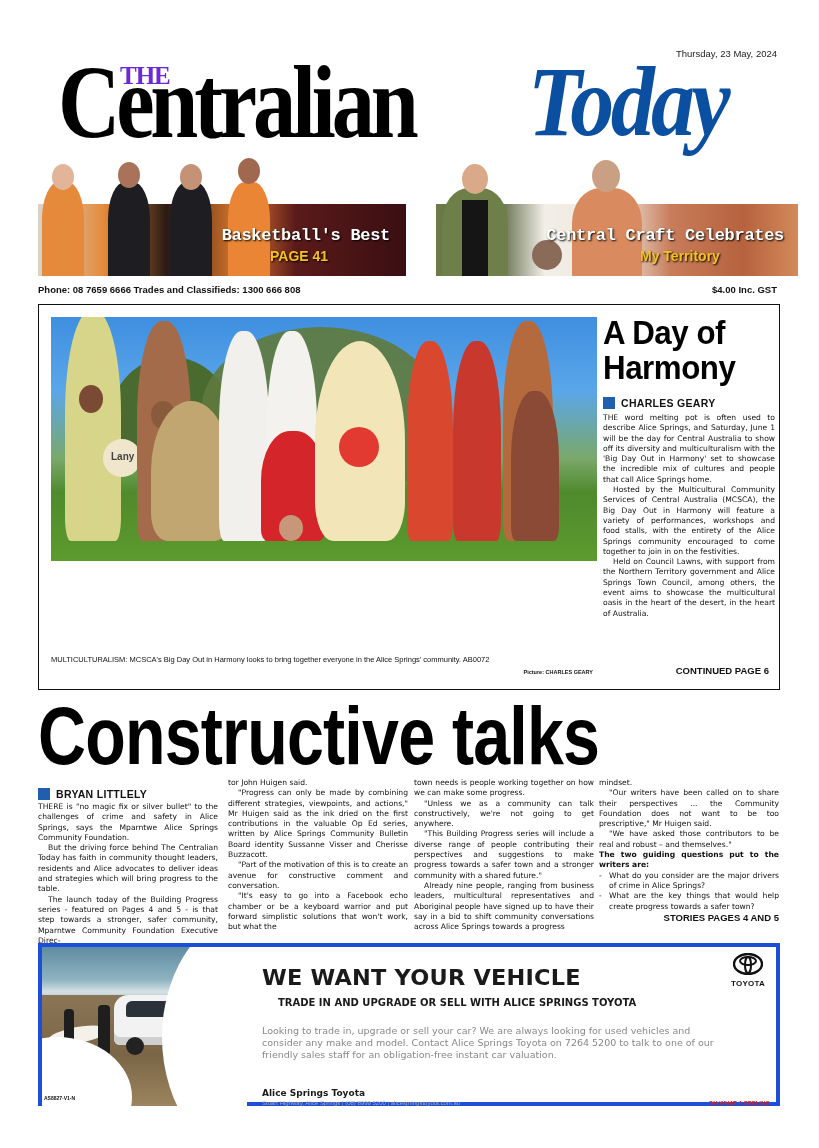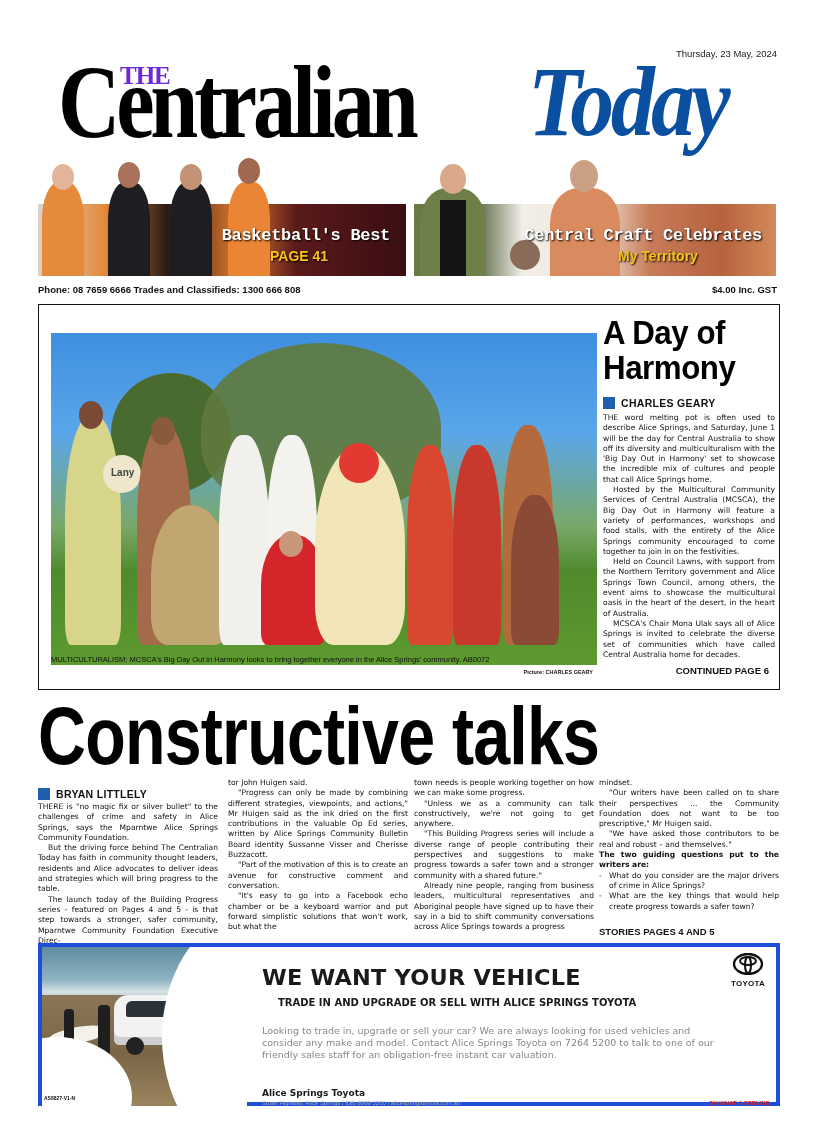--- a/index.html
+++ b/index.html
@@ -10,37 +10,37 @@
 
   .masthead { position: absolute; left: 58px; top: 50px; height: 110px; width: 700px; }
   .mast-the { position: absolute; left: 62px; top: 12px; font-family: "Liberation Serif", serif; font-weight: bold; font-size: 25px; letter-spacing: -1px; color: #6d28d9; }
   .mast-central { position: absolute; left: 0; top: 0; font-family: "Liberation Serif", serif; font-weight: bold; font-size: 104px; line-height: 104px; letter-spacing: -5px; color: #000; transform: scaleX(0.83); transform-origin: left top; }
   .mast-today { position: absolute; left: 470px; top: 2px; font-family: "Liberation Serif", serif; font-weight: bold; font-style: italic; font-size: 100px; line-height: 100px; letter-spacing: -4px; color: #0a4fa0; transform: scaleX(0.88); transform-origin: left top; }
 
   .promo { position: absolute; top: 204px; height: 72px; overflow: visible; }
   .promo-bg { position: absolute; left: 0; top: 0; width: 100%; height: 100%; }
   .promo-left { left: 38px; width: 368px; }
   .promo-left .promo-bg { background: linear-gradient(90deg, #d9d3ca 0%, #e48a3a 18%, #2a1a14 35%, #e27a2d 55%, #5a1a1a 70%, #3a0e12 100%); }
-  .promo-right { left: 414px; width: 362px; }
+  .promo-right { left: 436px; width: 362px; }
   .promo-right .promo-bg { background: linear-gradient(90deg, #6d7a48 0%, #4c5a34 16%, #f2efe8 30%, #ede6da 50%, #c87c5a 65%, #b6623e 85%, #d48a5a 100%); }
   .promo-head { position: absolute; right: 16px; top: 22px; font-family: Liberation Mono, monospace; font-weight: bold; font-size: 17px; color: #fff; text-shadow: 1px 1px 2px #000; letter-spacing: -0.3px; }
   .promo-right .promo-head { right: 14px; }
   .promo-sub { position: absolute; top: 44px; font-weight: bold; font-size: 14px; color: #f7c21b; text-shadow: 1px 1px 2px #000; }
   .promo-left .promo-sub { left: 232px; }
   .promo-right .promo-sub { left: 204px; }
 
   .person { position: absolute; border-radius: 40% 40% 0 0; }
   .head { position: absolute; border-radius: 50%; background: #b98466; }
 
   .infobar { position: absolute; top: 284px; font-size: 9.5px; font-weight: bold; color: #111; }
   .infobar.left { left: 38px; }
   .infobar.right { right: 42px; }
 
   .feature-box { position: absolute; left: 38px; top: 304px; width: 742px; height: 386px; border: 1.5px solid #111; }
-  .photo { position: absolute; left: 12px; top: 28px; width: 546px; height: 332px; overflow: hidden;
+  .photo { position: absolute; left: 12px; top: 12px; width: 546px; height: 244px; overflow: hidden;
     background: linear-gradient(180deg, #3f8fe0 0%, #5aa6ea 30%, #7aa86a 58%, #4f8a2c 72%, #5d9a2e 100%); }
   .tree { position: absolute; left: 150px; top: 10px; width: 240px; height: 170px; border-radius: 50% 50% 40% 40%; background: #5f7a3c; opacity: 0.9; }
   .tree2 { position: absolute; left: 60px; top: 40px; width: 120px; height: 120px; border-radius: 50%; background: #4a6b30; }
   .fig { position: absolute; bottom: 20px; border-radius: 45% 45% 10% 10%; }
   .caption { position: absolute; left: 12px; top: 350px; font-size: 7.5px; color: #111; width: 546px; }
   .credit { position: absolute; right: 186px; top: 364px; font-size: 5.5px; color: #111; font-weight: bold; }
 
   .feature-title { position: absolute; left: 564px; top: 10px; width: 170px; font-family: "Liberation Sans", sans-serif; font-weight: bold; font-size: 34px; line-height: 35px; letter-spacing: -0.5px; color: #000; transform: scaleX(0.92); transform-origin: left top; }
   .byline { position: absolute; display: flex; align-items: center; gap: 6px; font-weight: bold; font-size: 10.5px; letter-spacing: 0.3px; color: #111; }
   .byline .sq { width: 12px; height: 12px; background: #1f5fae; display: inline-block; }
@@ -57,21 +57,21 @@
   .col p + p { text-indent: 10px; }
   .col p.noindent { text-indent: 0; }
   .col1 { left: 38px; }
   .col2 { left: 228px; top: 778px; }
   .col3 { left: 414px; top: 778px; }
   .col4 { left: 599px; top: 778px; }
   .q-intro { font-weight: bold; text-indent: 0 !important; }
   .q-list { list-style: none; padding-left: 0; }
   .q-list li { position: relative; padding-left: 10px; }
   .q-list li::before { content: "-"; position: absolute; left: 0; }
-  .stories-link { font-weight: bold; font-size: 9.5px; text-align: left; margin-top: 15px; font-family: "Liberation Sans", sans-serif; text-indent: 0 !important; }
+  .stories-link { font-weight: bold; font-size: 9.5px; text-align: right; margin-top: 1px; font-family: "Liberation Sans", sans-serif; text-indent: 0 !important; }
 
   .ad { position: absolute; left: 38px; top: 943px; width: 742px; height: 163px; border: 4px solid #1d4ed8; }
   .ad-photo { position: absolute; left: 0; top: 0; width: 205px; height: 159px; overflow: hidden; }
   .ad-photo .sea { position: absolute; left: 0; top: 0; width: 210px; height: 60px; background: linear-gradient(180deg, #5e8ca0 0%, #8fb4c2 55%, #d6e2e6 75%, #7a9aa6 100%); }
   .ad-photo .ground { position: absolute; left: 0; top: 48px; width: 210px; height: 120px; background: linear-gradient(180deg, #8a7556 0%, #7a6546 50%, #a18a63 100%); }
   .ad-photo .mask { position: absolute; left: 120px; top: -40px; width: 200px; height: 260px; border-radius: 60% 0 0 60%; background: #fff; }
   .ad-photo .mask2 { position: absolute; left: -60px; top: 90px; width: 150px; height: 120px; border-radius: 50%; background: #fff; }
   .car { position: absolute; left: 72px; top: 48px; width: 118px; height: 50px; background: #f2f2f2; border-radius: 14px 18px 6px 6px; box-shadow: inset 0 -8px 0 #cfcfcf; }
   .car-window { position: absolute; left: 84px; top: 54px; width: 80px; height: 16px; background: #2b3138; border-radius: 6px 10px 2px 2px; }
   .wheel { position: absolute; width: 18px; height: 18px; border-radius: 50%; background: #222; }
@@ -155,21 +155,20 @@
 
   <div class="feature-title">A Day of Harmony</div>
   <div class="byline feature-byline">
     <span class="sq"></span>
     <span>CHARLES GEARY</span>
   </div>
   <div class="feature-body">
     <p>THE word melting pot is often used to describe Alice Springs, and Saturday, June 1 will be the day for Central Australia to show off its diversity and multiculturalism with the 'Big Day Out in Harmony' set to showcase the incredible mix of cultures and people that call Alice Springs home.</p>
     <p>Hosted by the Multicultural Community Services of Central Australia (MCSCA), the Big Day Out in Harmony will feature a variety of performances, workshops and food stalls, with the entirety of the Alice Springs community encouraged to come together to join in on the festivities.</p>
     <p>Held on Council Lawns, with support from the Northern Territory government and Alice Springs Town Council, among others, the event aims to showcase the multicultural oasis in the heart of the desert, in the heart of Australia.</p>
-    <p>MCSCA's Chair Mona Ulak says all of Alice Springs is invited to celebrate the diverse set of communities which have called Central Australia home for decades.</p>
   </div>
   <div class="continued">CONTINUED PAGE 6</div>
 </div>
 
 <div class="headline">Constructive talks</div>
 
 <div class="byline story-byline">
   <span class="sq"></span>
   <span>BRYAN LITTLELY</span>
 </div>

